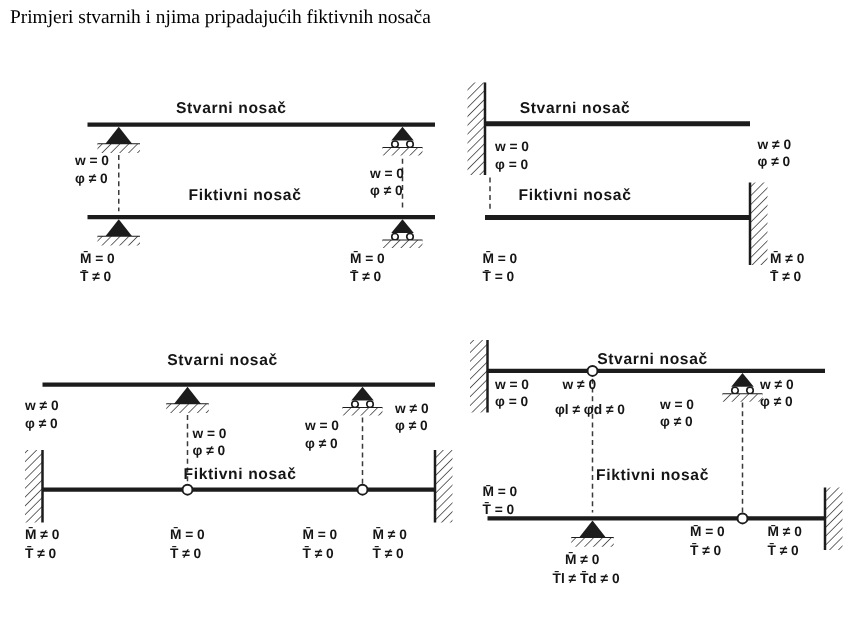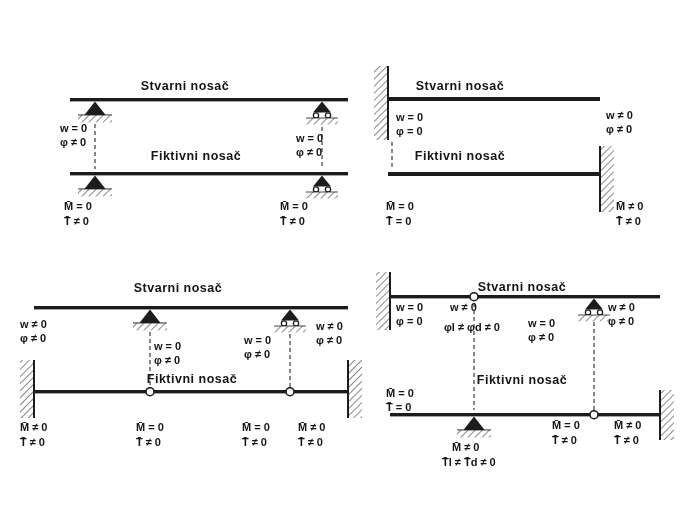--- a/index.html
+++ b/index.html
@@ -6,20 +6,21 @@
   .page{position:relative;width:680px;height:506px;background:#ffffff;overflow:hidden}
   .doc-title{position:absolute;left:8px;top:5px;font:15.5px "Liberation Serif",serif;color:#000}
   svg.fig{position:absolute;left:0;top:0}
   .ptitle{font:700 12.5px "Liberation Sans",sans-serif;fill:#151515;letter-spacing:.5px}
   .lbl{font:700 11px "Liberation Sans",sans-serif;fill:#151515}
 </style>
 </head>
 <body>
 
 <div class="page">
+  <div class="doc-title">Primjeri stvarnih i njima pripadajućih fiktivnih nosača</div>
 
   <svg class="fig" width="680" height="506" viewBox="0 0 680 506" xmlns="http://www.w3.org/2000/svg">
     <defs>
       <pattern id="hatch" patternUnits="userSpaceOnUse" width="5" height="5" patternTransform="rotate(45)">
         <rect width="5" height="5" fill="#ffffff"></rect>
         <line x1="0" y1="0" x2="0" y2="5" stroke="#242424" stroke-width="1.1"></line>
       </pattern>
       <g id="pin-support">
         <path d="M0,0 L-11,14 L11,14 Z" fill="#1c1c1c"></path>
         <line x1="-17" y1="14" x2="17" y2="14" stroke="#1c1c1c" stroke-width="1.6"></line>

